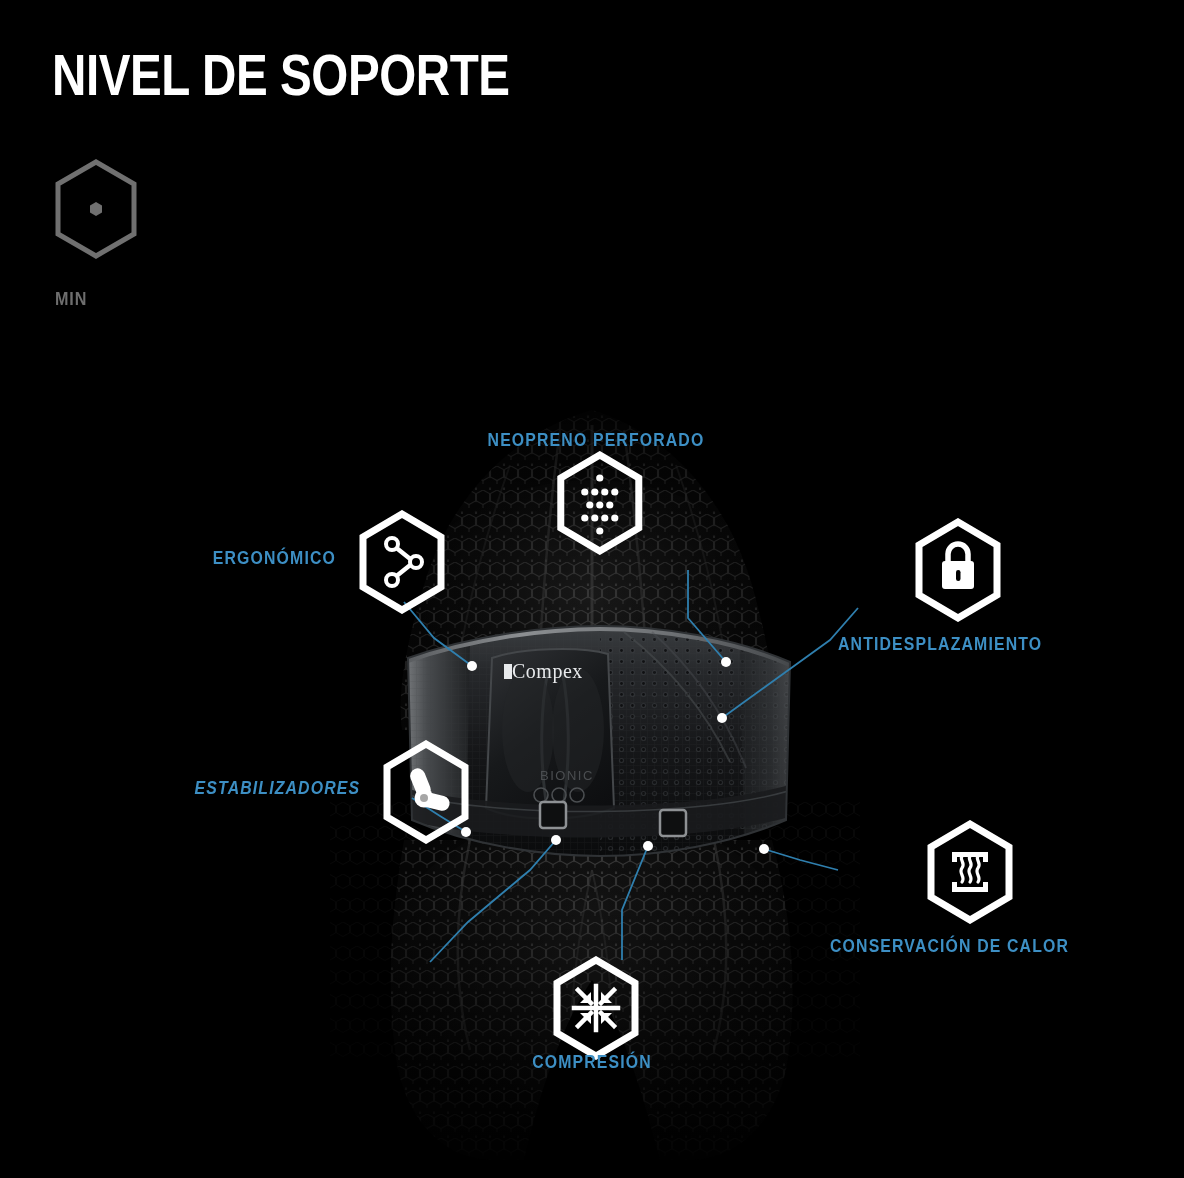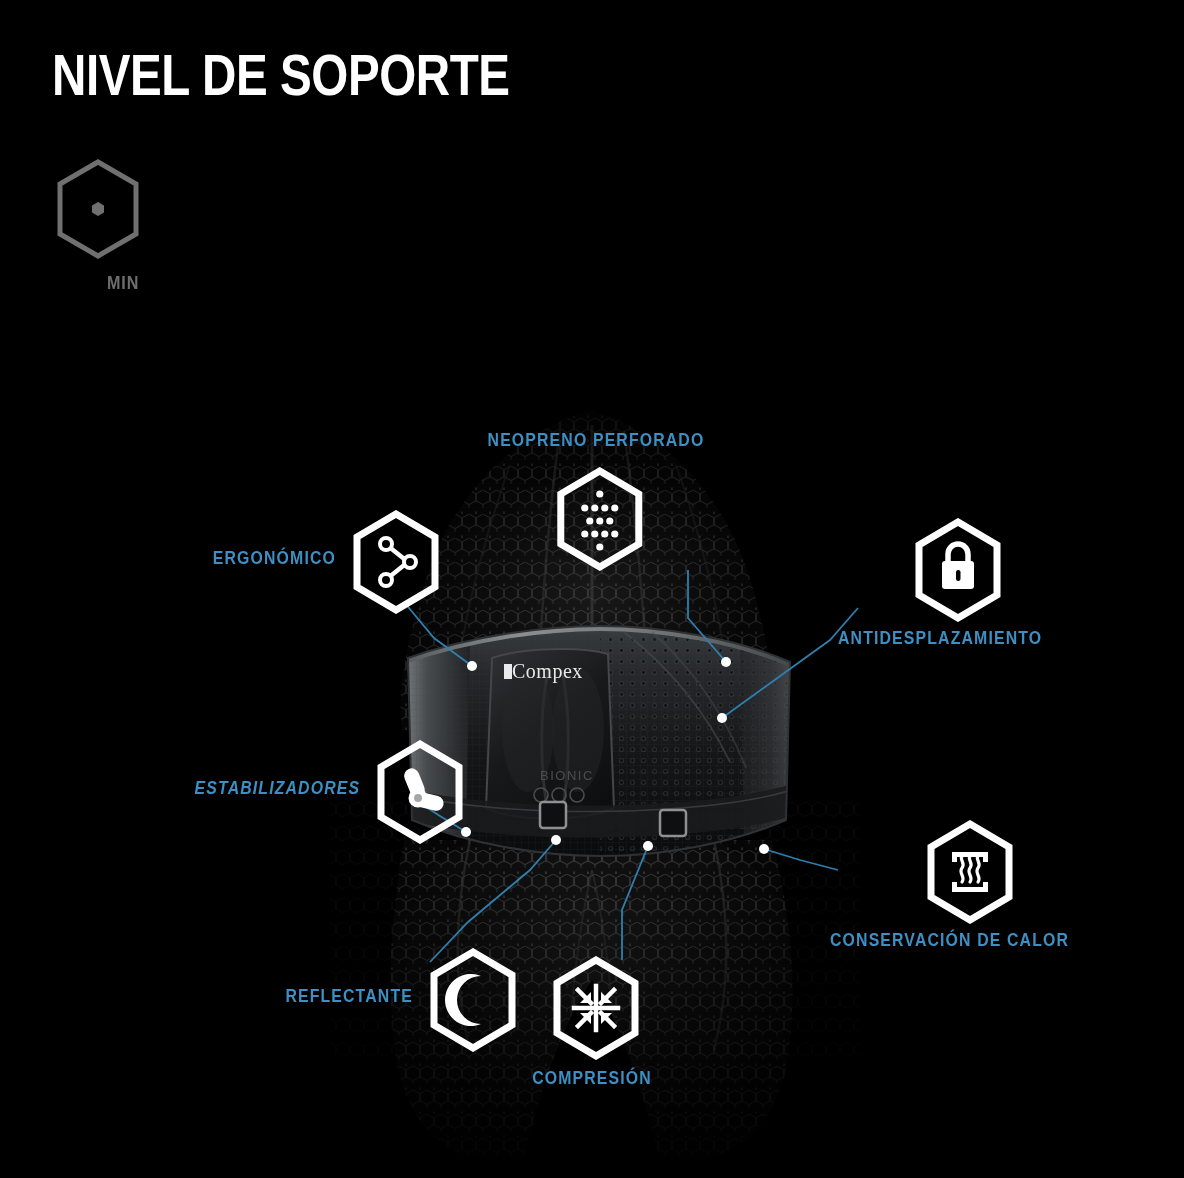--- a/index.html
+++ b/index.html
@@ -36,21 +36,22 @@
     position: absolute;
     left: 52px;
     top: 158px;
     display: flex;
     gap: 12px;
   }
   .level-badge {
     width: 90px;
     display: flex;
     flex-direction: column;
-    align-items: flex-end;
+    align-items: flex-start;
+    gap: 16px;
   }
   .level-hex-wrap {
     position: relative;
     width: 88px;
     height: 102px;
   }
   .level-hex-wrap svg { display: block; }
   .level-label {
     margin-top: 12px;
     font-size: 19px;
@@ -88,25 +89,25 @@
     width: 1184px;
     height: 808px;
     pointer-events: none;
   }
 
   
   .feature {
     position: absolute;
     display: flex;
     align-items: center;
-    gap: 14px;
+    gap: 20px;
   }
   .feature.label-left  { flex-direction: row; }
   .feature.label-right { flex-direction: column; }
-  .feature.stack       { flex-direction: column; gap: 16px; }
+  .feature.stack       { flex-direction: column; gap: 0; }
   .feature-icon {
     width: 84px;
     height: 96px;
     position: relative;
     flex: 0 0 auto;
   }
   .feature-icon svg { display: block; }
   .feature-text {
     font-size: 18px;
     font-weight: bold;
@@ -444,29 +445,20 @@
         <g stroke="#ffffff" stroke-width="3.2" fill="none" stroke-linecap="round">
           <path d="M38 62 c 4 -5 -4 -9 0 -14 c 4 -5 -3 -8 0 -12"></path>
           <path d="M46 62 c 4 -5 -4 -9 0 -14 c 4 -5 -3 -8 0 -12"></path>
           <path d="M54 62 c 4 -5 -4 -9 0 -14 c 4 -5 -3 -8 0 -12"></path>
         </g>
       </svg>
     </div>
     <div class="feature-text">CONSERVACIÓN DE CALOR</div>
   </div>
 
-  <div class="feature label-left" style="left:268px; top:578px;">
-    <div class="feature-text">REFLECTANTE</div>
-    <div class="feature-icon">
-      <svg width="92" height="104" viewBox="0 0 92 104">
-        <polygon points="46,4 85,27 85,77 46,100 7,77 7,27" fill="none" stroke="#ffffff" stroke-width="7"></polygon>
-        <path d="M54 28 a 26 26 0 1 0 0 48 a 20 20 0 1 1 0 -48 Z" fill="#ffffff"></path>
-      </svg>
-    </div>
-  </div>
 
   <div class="feature stack" style="left:592px; top:586px; transform:translateX(-50%);">
     <div class="feature-icon">
       <svg width="92" height="104" viewBox="0 0 92 104">
         <polygon points="46,4 85,27 85,77 46,100 7,77 7,27" fill="none" stroke="#ffffff" stroke-width="7"></polygon>
         <g stroke="#ffffff" stroke-width="4.5" stroke-linecap="square" fill="none">
           <line x1="28" y1="34" x2="41" y2="47"></line>
           <line x1="64" y1="34" x2="51" y2="47"></line>
           <line x1="28" y1="70" x2="41" y2="57"></line>
           <line x1="64" y1="70" x2="51" y2="57"></line>

